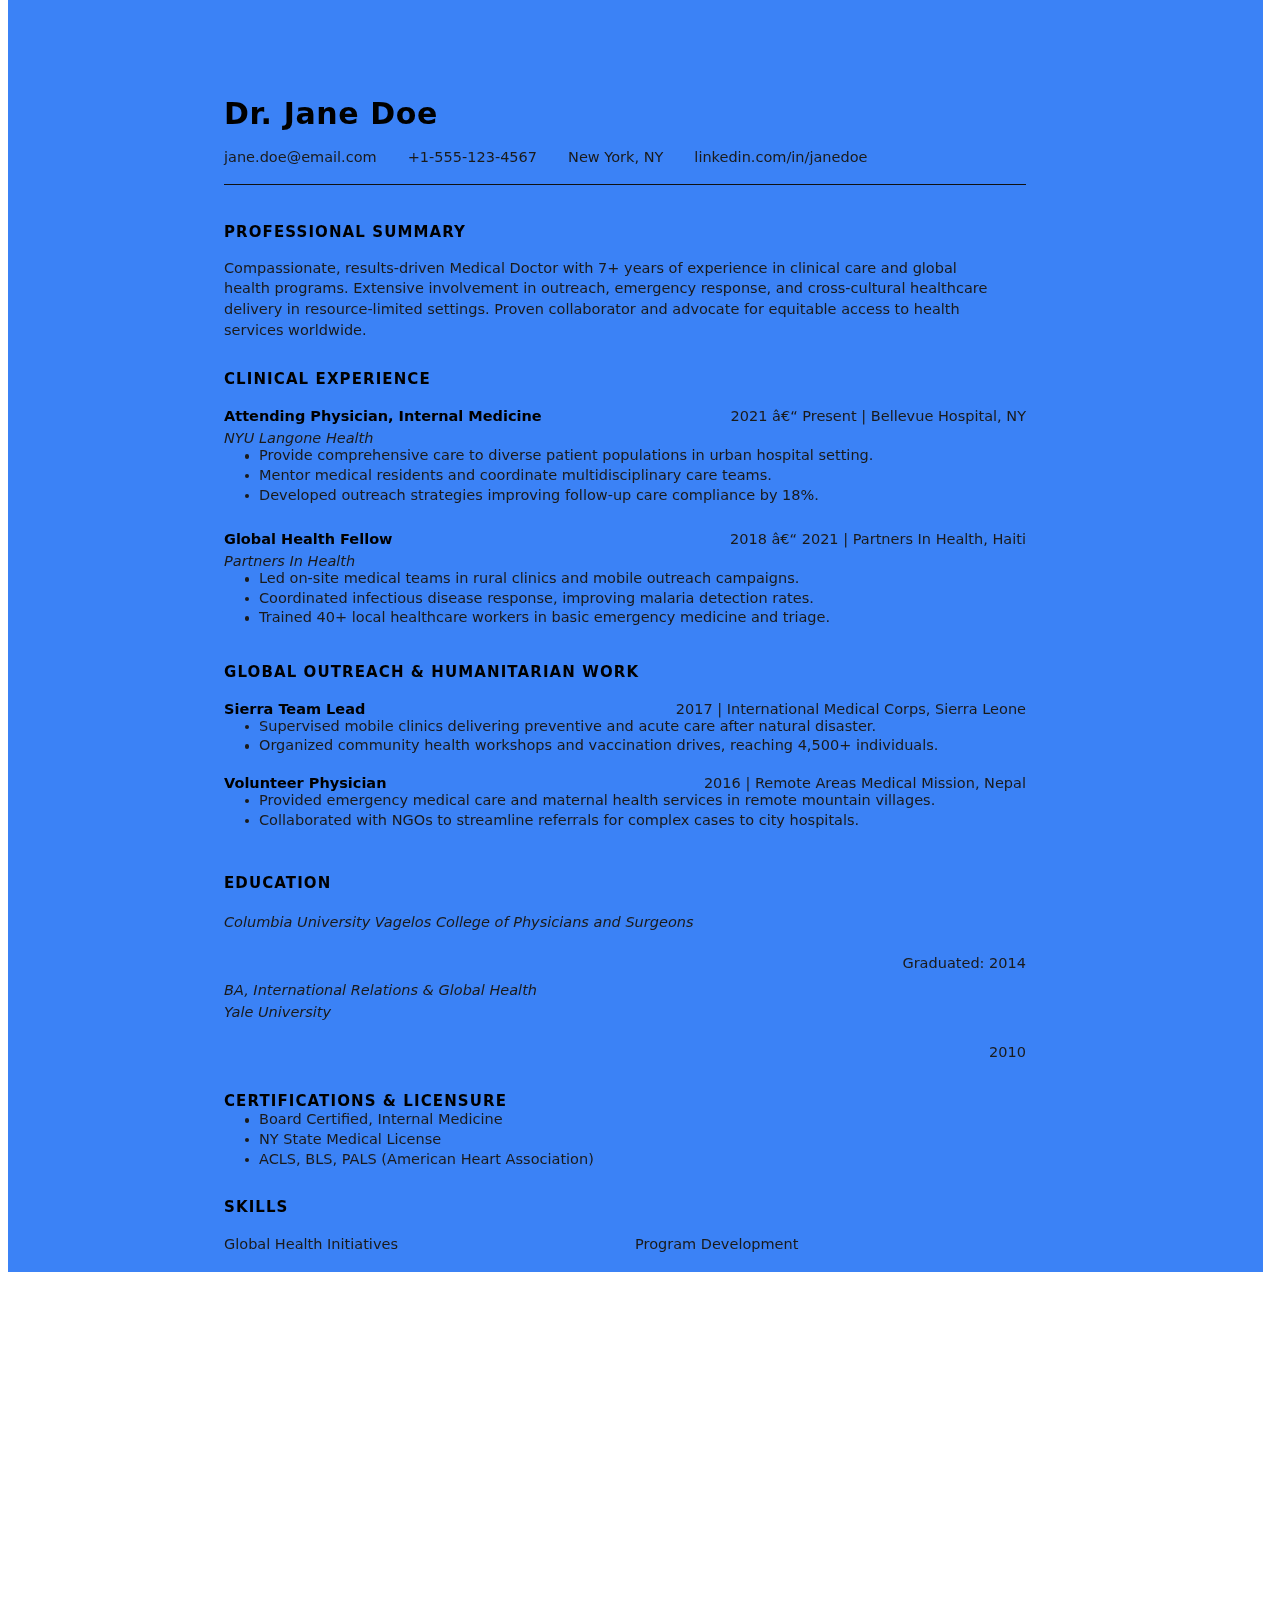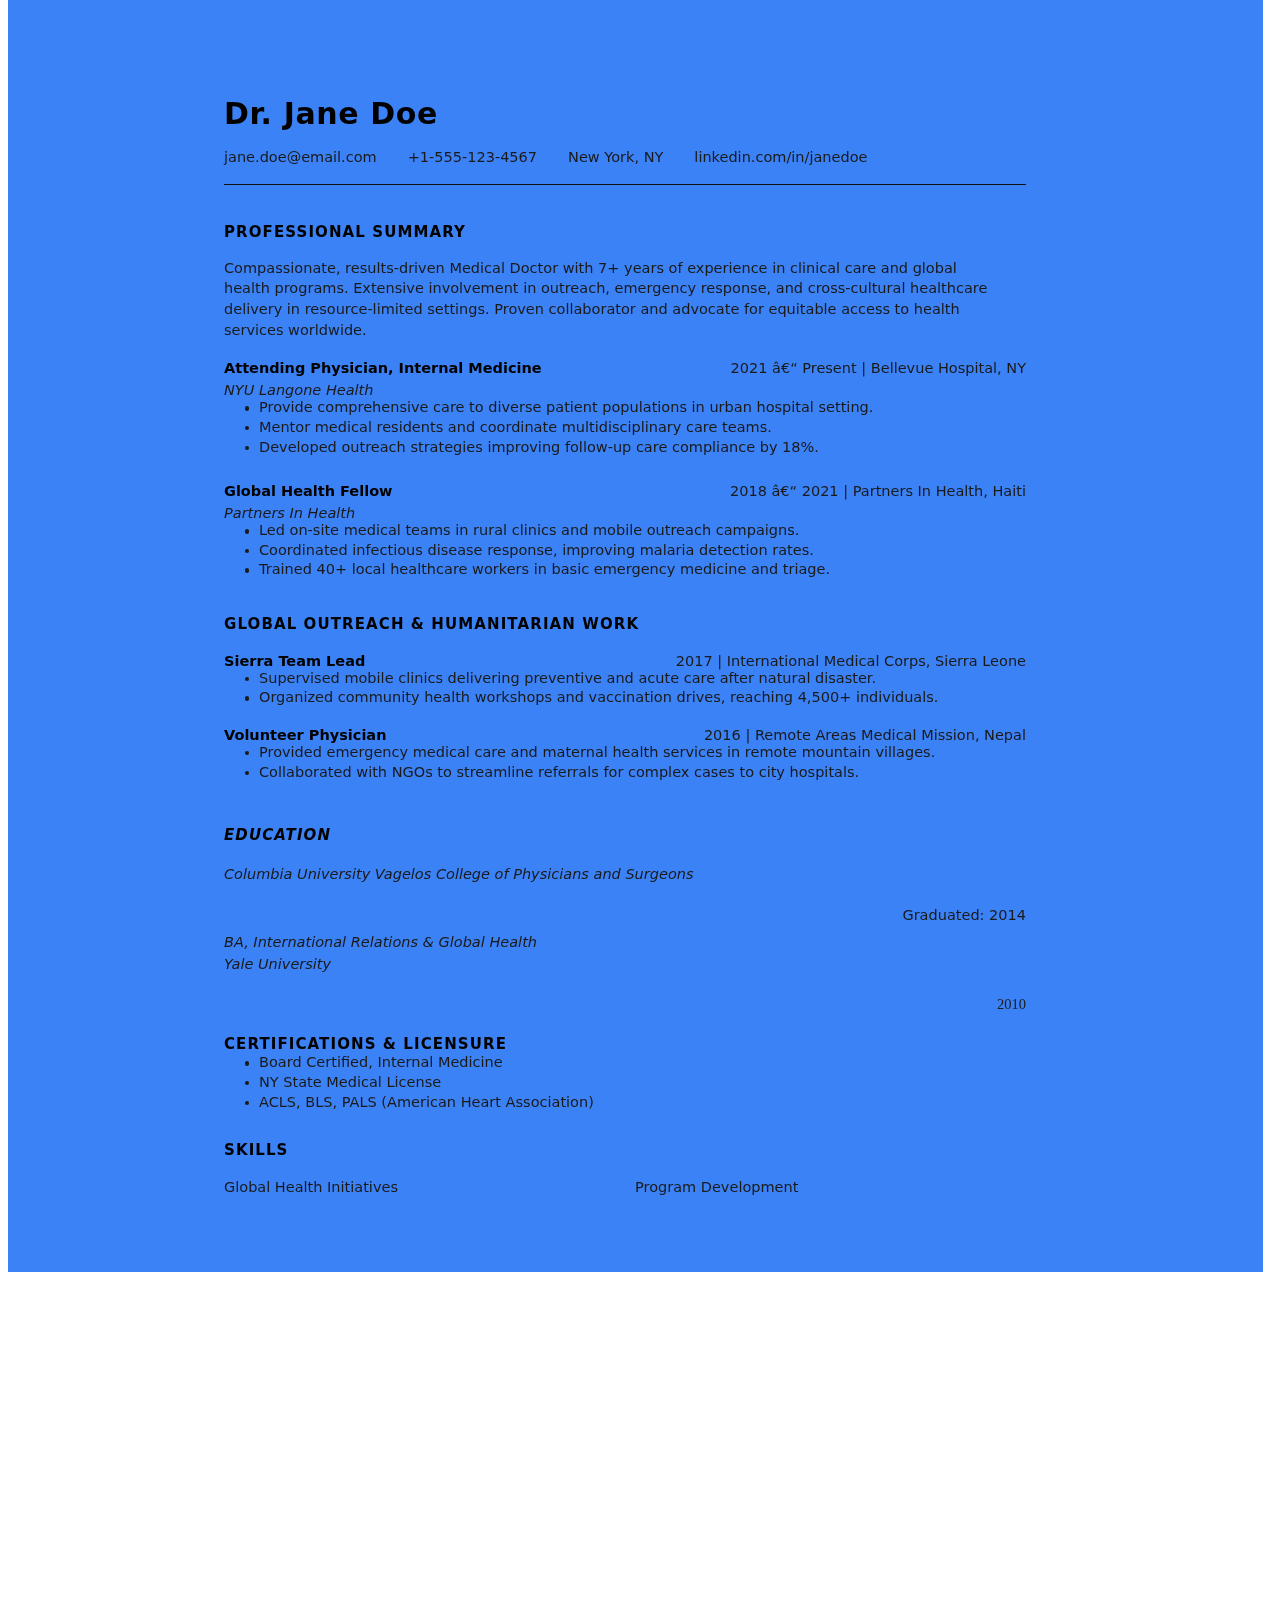--- a/index.html
+++ b/index.html
@@ -171,26 +171,26 @@
   .sp-summary-title { margin-top: 38px; }
   .sp-summary-body  { margin-top: 17px; }
   .sp-clinical      { margin-top: 30px; }
   .sp-entry-first   { margin-top: 20px; }
   .sp-entry-next    { margin-top: 26px; }
   .sp-bullets       { margin-top: 12px; }
   .sp-outreach      { margin-top: 35px; }
   .sp-outreach-e1   { margin-top: 20px; }
   .sp-outreach-b    { margin-top: 11px; }
   .sp-outreach-e2   { margin-top: 19px; }
-  .sp-education     { margin-top: 44px; font-style: italic; }
+  .sp-education     { margin-top: 44px; }
   .sp-edu-body      { margin-top: 19px; }
   .sp-edu-date      { margin-top: 21px; }
   .sp-edu-block2    { margin-top: 8px; }
-  .sp-edu-date2     { margin-top: 21px; font-family: Liberation Serif, serif; }
-  .sp-certs         { margin-top: 22px; }
+  .sp-edu-date2     { margin-top: 21px; }
+  .sp-certs         { margin-top: 32px; }
   .sp-certs-list    { margin-top: 14px; }
   .sp-skills        { margin-top: 29px; }
   .sp-skills-grid   { margin-top: 16px; }
 </style>
 </head>
 <body>
 
 <div class="page">
   <div class="resume">
     <div class="inner">
@@ -199,20 +199,21 @@
         <h1 class="name">Dr. Jane Doe</h1>
         <div class="contact">
           <span class="c-item">jane.doe@email.com</span><span class="c-item">+1-555-123-4567</span><span class="c-item">New York, NY</span><span class="c-item">linkedin.com/in/janedoe</span>
         </div>
         <div class="hrule"></div>
       </div>
 
       <div class="section-title sp-summary-title">PROFESSIONAL SUMMARY</div>
       <p class="summary-text sp-summary-body">Compassionate, results-driven Medical Doctor with 7+ years of experience in clinical care and global health programs. Extensive involvement in outreach, emergency response, and cross-cultural healthcare delivery in resource-limited settings. Proven collaborator and advocate for equitable access to health services worldwide.</p>
 
+      <div class="section-title sp-clinical">CLINICAL EXPERIENCE</div>
 
       <div class="sp-entry-first">
         <div class="entry-row">
           <div class="entry-title">Attending Physician, Internal Medicine</div>
           <div class="entry-meta">2021 â€“ Present | Bellevue Hospital, NY</div>
         </div>
         <div class="entry-sub">NYU Langone Health</div>
         <ul class="bullets sp-bullets">
           <li>Provide comprehensive care to diverse patient populations in urban hospital setting.</li>
           <li>Mentor medical residents and coordinate multidisciplinary care teams.</li>

